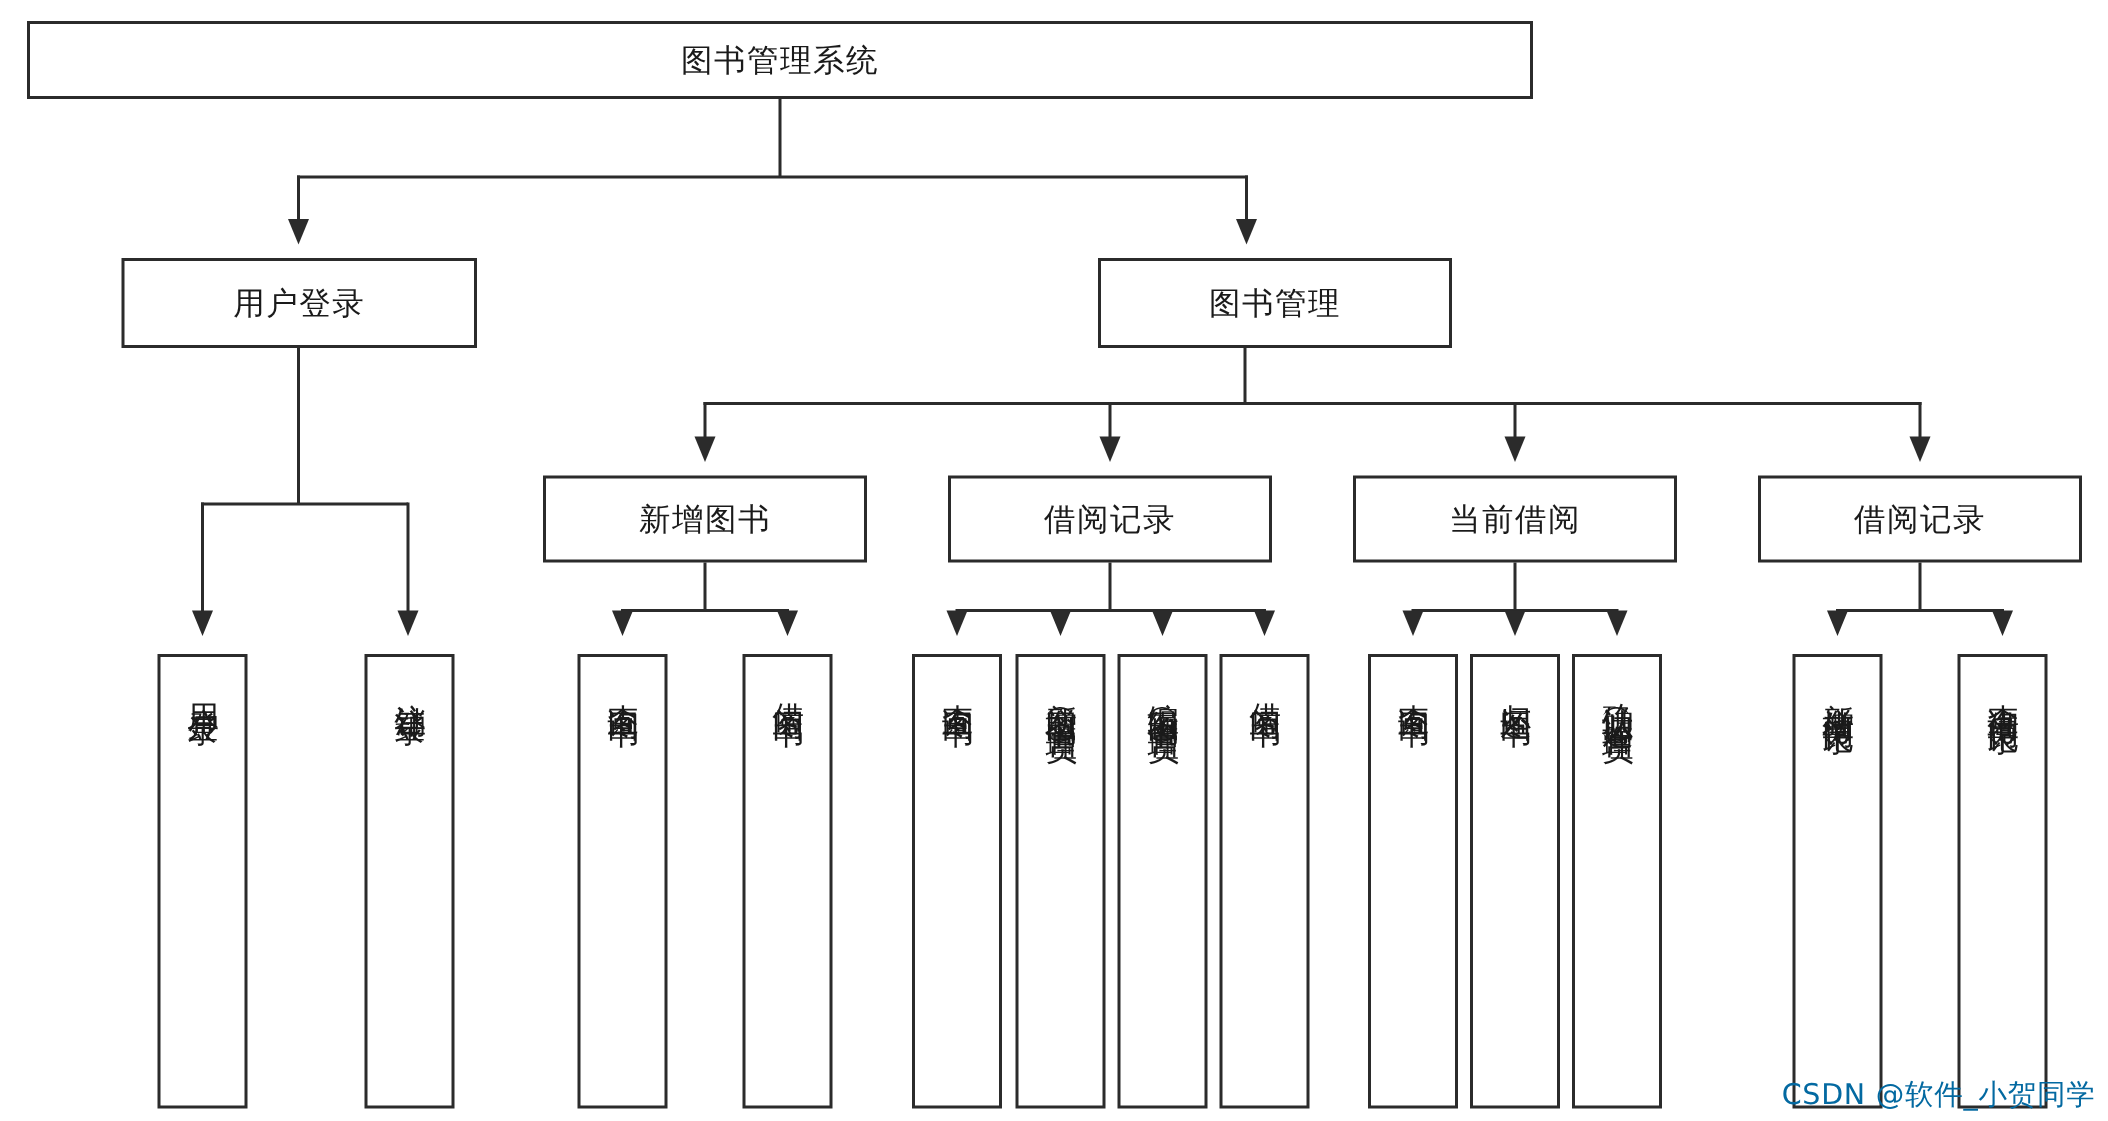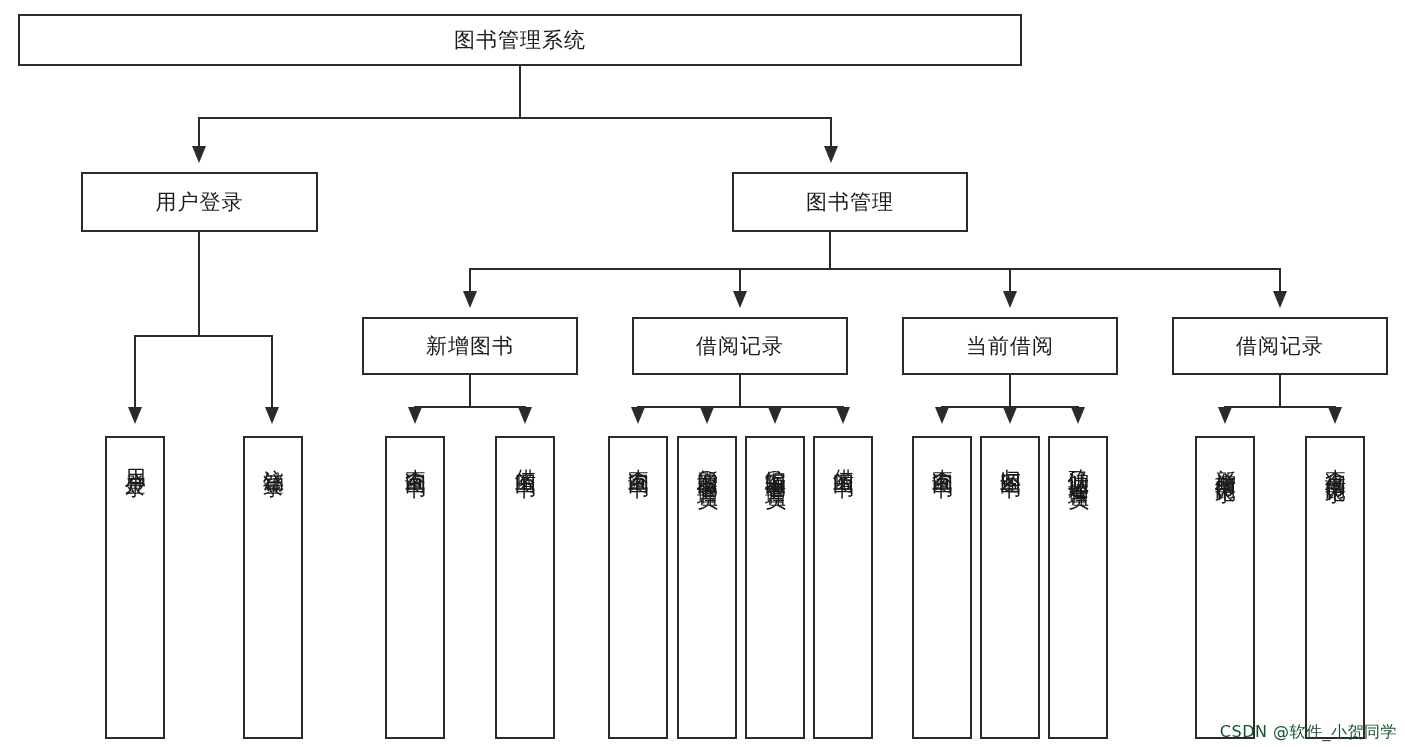--- a/index.html
+++ b/index.html
@@ -66,22 +66,22 @@
     height: 0;
     border-left: 7px solid transparent;
     border-right: 7px solid transparent;
     border-top: 17px solid #2b2b2b;
   }
   
   #watermark {
     position: absolute;
     right: 8px;
     bottom: 4px;
-    font-size: 16px;
-    color: #14532d;
+    font-size: 19px;
+    color: #0369a1;
     white-space: nowrap;
     letter-spacing: 0.5px;
     pointer-events: none;
   }
 </style>
 </head>
 <body>
 
 <div id="diagram-root">
 

